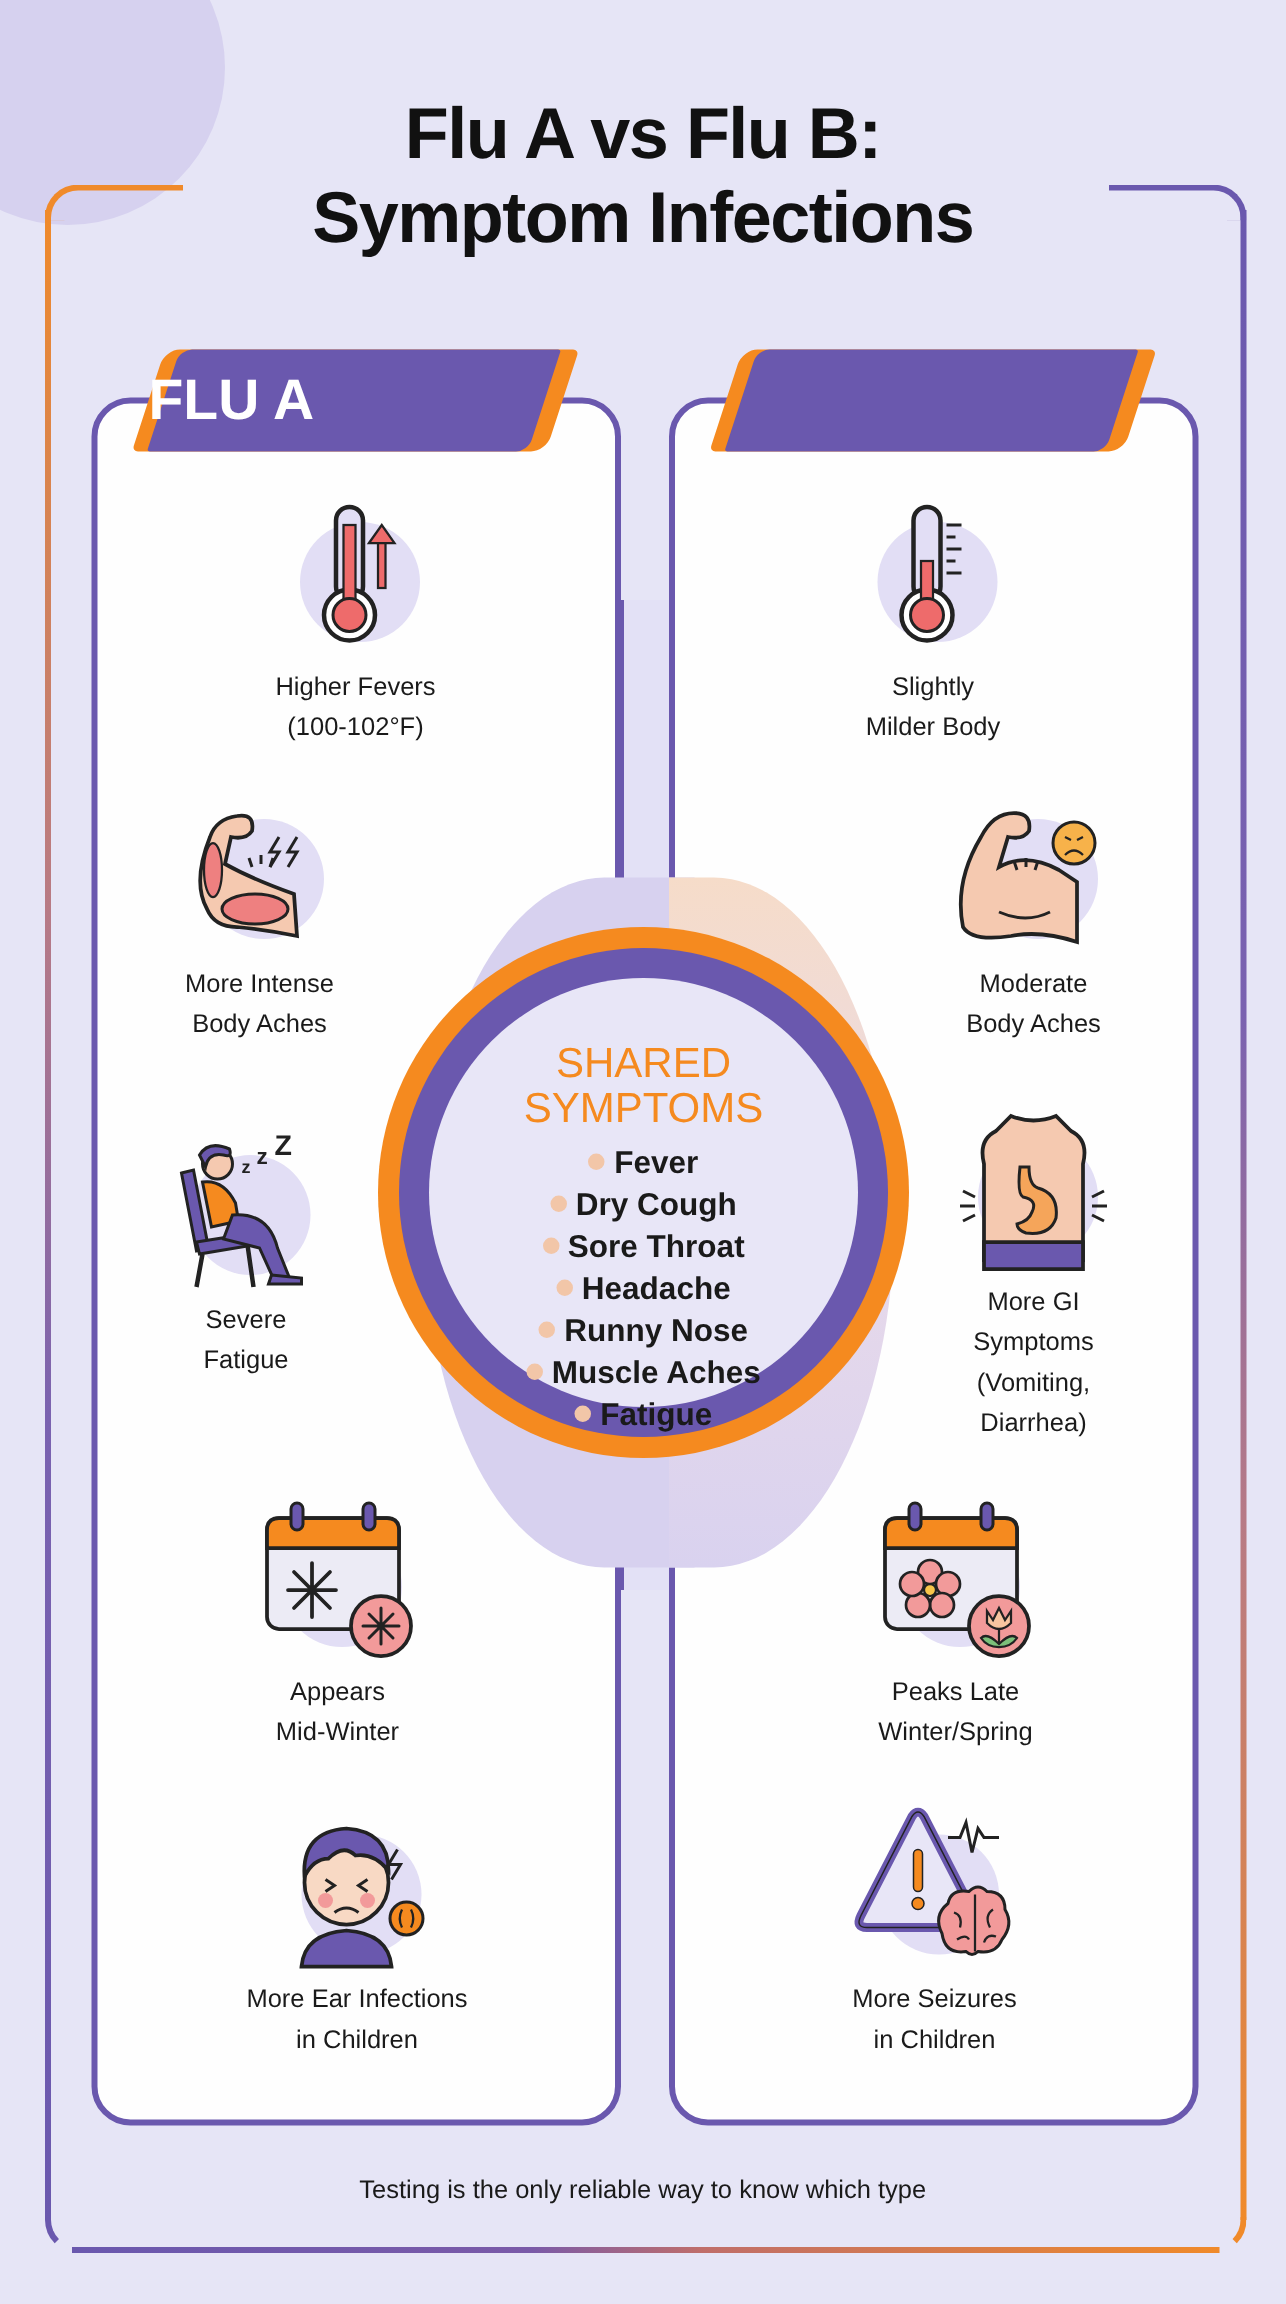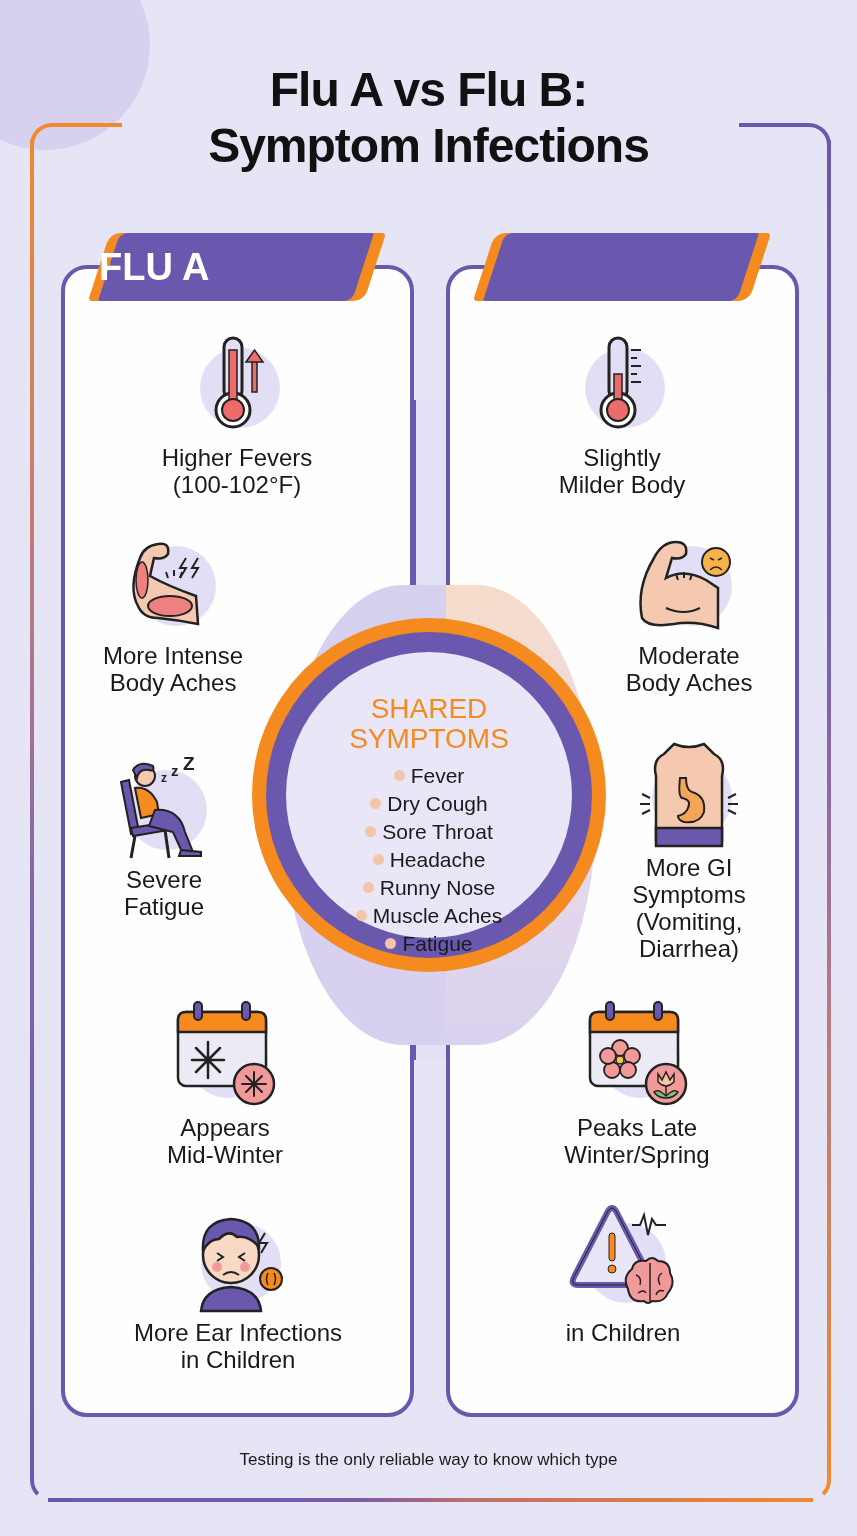--- a/index.html
+++ b/index.html
@@ -81,21 +81,21 @@
   }
   .item .icon-wrap {
     position: relative; width: 110px; height: 110px; margin: 0 auto;
   }
   .item .icon-bg {
     position: absolute; left: 18px; top: 18px; width: 80px; height: 80px;
     border-radius: 50%; background: #e2def5;
   }
   .item .icon-wrap svg { position: absolute; left: 0; top: 0; }
   .item .text {
-    font-size: 24px; line-height: 27px; font-weight: 500; color: #1a1a1a;
+    font-size: 17px; line-height: 27px; font-weight: 500; color: #1a1a1a;
     margin-top: 4px;
   }
 
   .center-blob-l {
     position: absolute; left: 283px; top: 585px; width: 180px; height: 460px;
     border-radius: 120px 0 0 120px / 230px 0 0 230px;
     background: #d7d1ef;
   }
   .center-blob-r {
     position: absolute; left: 446px; top: 585px; width: 150px; height: 460px;
@@ -119,21 +119,21 @@
     position: absolute; left: 34px; top: 34px; right: 34px; bottom: 34px;
     border-radius: 50%; background: #e8e6f7;
     text-align: center;
   }
   .shared-title {
     margin-top: 42px; color: #f58a1f; font-weight: 400; font-size: 28px;
     line-height: 30px;
   }
   .shared-list { list-style: none; margin-top: 8px; }
   .shared-list li {
-    font-size: 21px; line-height: 28px; color: #1a1a1a; font-weight: 400;
+    font-size: 21px; line-height: 28px; color: #1a1a1a; font-weight: 700;
   }
   .shared-list li .dot {
     display: inline-block; width: 11px; height: 11px; border-radius: 50%;
     background: #f2c6a8; margin-right: 6px; vertical-align: 2px;
   }
 
   .footer {
     position: absolute; left: 0; right: 0; top: 1450px; text-align: center;
     font-size: 17px; color: #1a1a1a;
   }
@@ -369,20 +369,21 @@
       <path d="M40 6 Q44 0 48 6 L82 72 Q84 80 76 80 L10 80 Q2 80 6 72 Z" fill="none" stroke="#222" stroke-width="1"></path>
       <rect x="41" y="28" width="6" height="28" rx="3" fill="#f58a1f" stroke="#222" stroke-width="1"></rect>
       <circle cx="44" cy="64" r="4" fill="#f58a1f" stroke="#222" stroke-width="1"></circle>
       <path d="M64 20 L72 20 L76 10 L80 30 L84 14 L88 20 L98 20" fill="none" stroke="#222" stroke-width="2"></path>
       <path d="M76 96 Q62 98 60 84 Q54 72 64 64 Q66 54 78 56 Q84 50 90 56 Q102 56 102 68 Q108 78 100 88 Q96 98 84 96 Q80 100 76 96Z" fill="#f29a9a" stroke="#222" stroke-width="2"></path>
       <path d="M82 58 L82 96" stroke="#222" stroke-width="1.5"></path>
       <path d="M68 70 Q74 72 72 80 M94 68 Q88 72 92 80 M70 88 Q76 84 78 88 M96 86 Q90 84 88 90" fill="none" stroke="#222" stroke-width="1.5"></path>
     </svg>
   </div>
   <div class="text">
+    <div>More Seizures</div>
     <div>in Children</div>
   </div>
 </div>
 
 <div class="shared-circle">
   <div class="ring"></div>
   <div class="inner">
     <div class="shared-title">
       <div>SHARED</div>
       <div>SYMPTOMS</div>

